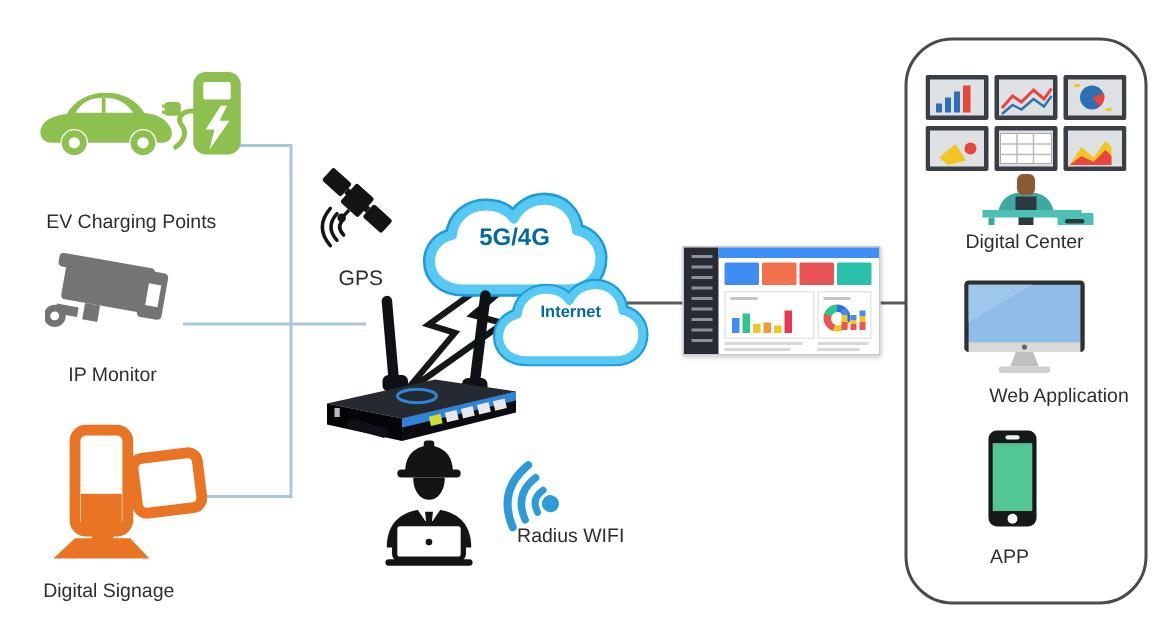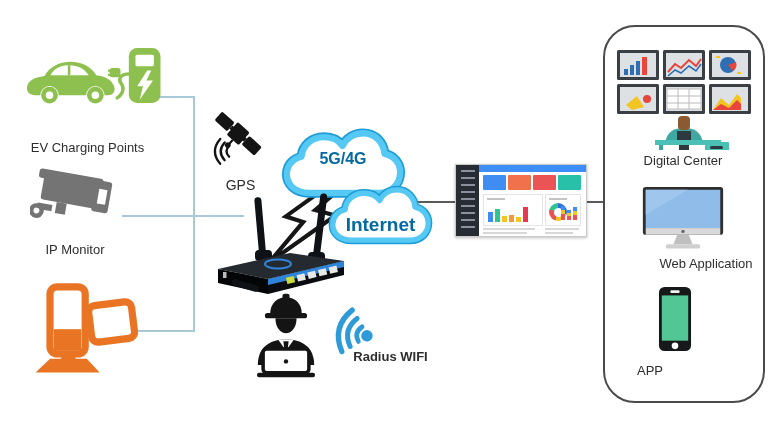--- a/index.html
+++ b/index.html
@@ -80,20 +80,21 @@
   </svg>
   <div class="label" style="left:10px;top:242px;width:130px;">IP Monitor</div>
 
   <svg class="abs" style="left:26px;top:282px;" width="112" height="96" viewBox="0 0 140 118">
     <rect x="80" y="26" width="54" height="46" rx="8" fill="#fff" stroke="#E87424" stroke-width="9" transform="rotate(-7 107 49)"></rect>
     <rect x="44" y="86" width="18" height="12" fill="#E87424"></rect>
     <polygon points="12,112 92,112 76,95 30,95" fill="#E87424"></polygon>
     <rect x="30" y="5" width="44" height="84" rx="9" fill="#fff" stroke="#E87424" stroke-width="9"></rect>
     <rect x="35" y="58" width="34" height="27" fill="#E87424"></rect>
   </svg>
+  <div class="label" style="left:0px;top:386px;width:145px;">Digital Signage</div>
 
   <svg class="abs" style="left:206px;top:106px;" width="64" height="64" viewBox="0 0 72 72">
     <g transform="rotate(42 38 32)" fill="#141414">
       <rect x="6" y="26" width="19" height="13" rx="2"></rect>
       <rect x="47" y="26" width="19" height="13" rx="2"></rect>
       <rect x="25" y="30" width="3" height="5"></rect>
         <rect x="44" y="30" width="3" height="5"></rect>
       <rect x="27" y="23" width="18" height="19" rx="2"></rect>
       <rect x="35" y="42" width="2.5" height="6"></rect>
         <circle cx="36" cy="50" r="3.2"></circle>
@@ -113,21 +114,21 @@
   <svg class="abs" style="left:280px;top:124px;" width="127" height="84" viewBox="0 0 130 85">
     <path d="M30 70 C15 70 7 61 7 51 C7 42 13 35 22 33 C23 21 33 13 45 13 C53 13 60 16 64 22 C68 14 76 9 85 9 C97 9 106 18 107 30 C117 32 123 40 123 49 C123 61 114 70 101 70 Z" fill="#fff" stroke="#1E9CD7" stroke-width="10" stroke-linejoin="round"></path>
     <path d="M30 70 C15 70 7 61 7 51 C7 42 13 35 22 33 C23 21 33 13 45 13 C53 13 60 16 64 22 C68 14 76 9 85 9 C97 9 106 18 107 30 C117 32 123 40 123 49 C123 61 114 70 101 70 Z" fill="#fff" stroke="#55C8F4" stroke-width="6.5" stroke-linejoin="round"></path>
   </svg>
   <div class="cloud-text" style="left:288px;top:150px;width:110px;font-size:16px;">5G/4G</div>
 
   <svg class="abs" style="left:327px;top:182px;" width="107" height="71" viewBox="0 0 130 85">
     <path d="M30 70 C15 70 7 61 7 51 C7 42 13 35 22 33 C23 21 33 13 45 13 C53 13 60 16 64 22 C68 14 76 9 85 9 C97 9 106 18 107 30 C117 32 123 40 123 49 C123 61 114 70 101 70 Z" fill="#fff" stroke="#1E9CD7" stroke-width="10" stroke-linejoin="round"></path>
     <path d="M30 70 C15 70 7 61 7 51 C7 42 13 35 22 33 C23 21 33 13 45 13 C53 13 60 16 64 22 C68 14 76 9 85 9 C97 9 106 18 107 30 C117 32 123 40 123 49 C123 61 114 70 101 70 Z" fill="#fff" stroke="#55C8F4" stroke-width="6.5" stroke-linejoin="round"></path>
   </svg>
-  <div class="cloud-text" style="left:333px;top:214px;width:95px;font-size:19px;">Internet</div>
+  <div class="cloud-text" style="left:333px;top:202px;width:95px;font-size:11px;">Internet</div>
 
   <svg class="abs" style="left:210px;top:193px;" width="140" height="108" viewBox="0 0 140 108">
     <rect x="49" y="4" width="7" height="58" rx="3.5" fill="#0e1116" transform="rotate(-5 53 60)"></rect>
     <rect x="45" y="57" width="17" height="11" rx="4" fill="#0e1116"></rect>
     <rect x="103" y="0" width="7" height="64" rx="3.5" fill="#0e1116" transform="rotate(7 106 62)"></rect>
     <rect x="98" y="59" width="17" height="11" rx="4" fill="#0e1116"></rect>
     <polygon points="8,76 80,60 134,68 58,86" fill="#252a31"></polygon>
     <ellipse cx="68" cy="71" rx="13" ry="4.5" fill="none" stroke="#2E84D8" stroke-width="2"></ellipse>
     <polygon points="58,86 134,68 134,82 58,101" fill="#0a0c10"></polygon>
     <polygon points="58,86 134,68 134,74 58,92" fill="#2E84D8"></polygon>
@@ -161,21 +162,21 @@
   <svg class="abs" style="left:322px;top:302px;" width="64" height="58" viewBox="0 0 84 76">
     <g transform="rotate(14 42 38)">
       <circle cx="60" cy="40" r="7.5" fill="#2E9BD8"></circle>
       <g stroke="#2E9BD8" fill="none" stroke-linecap="round">
         <path d="M51 30 Q42 40 51 50" stroke-width="6"></path>
         <path d="M42 21 Q27 40 42 59" stroke-width="6.5"></path>
         <path d="M33 12 Q12 40 33 68" stroke-width="7"></path>
       </g>
     </g>
   </svg>
-  <div class="label" style="left:338px;top:349px;width:105px;font-weight:bold;">Radius WIFI</div>
+  <div class="label" style="left:328px;top:349px;width:105px;">Radius WIFI</div>
 
   <div class="dash">
     <div class="dash-side">
       <i></i>
         <i></i>
         <i></i>
         <i></i>
         <i></i>
         <i></i>
         <i></i>
@@ -276,15 +277,15 @@
     <rect x="27" y="61" width="36" height="4.5" rx="2" fill="#cfcfcf"></rect>
   </svg>
   <div class="label" style="left:636px;top:256px;width:140px;">Web Application</div>
 
   <svg class="abs" style="left:658px;top:286px;" width="34" height="66" viewBox="0 0 36 70">
     <rect x="1" y="1" width="34" height="68" rx="6" fill="#17181a"></rect>
     <rect x="4" y="10" width="28" height="48" fill="#52C795"></rect>
     <rect x="13" y="4.5" width="10" height="3" rx="1.5" fill="#f2f2f2"></rect>
     <circle cx="18" cy="63.5" r="3.5" fill="#fff"></circle>
   </svg>
-  <div class="label" style="left:580px;top:363px;width:140px;">APP</div>
+  <div class="label" style="left:603px;top:363px;width:140px;">APP</div>
 
 </div>
 
 </body></html>

